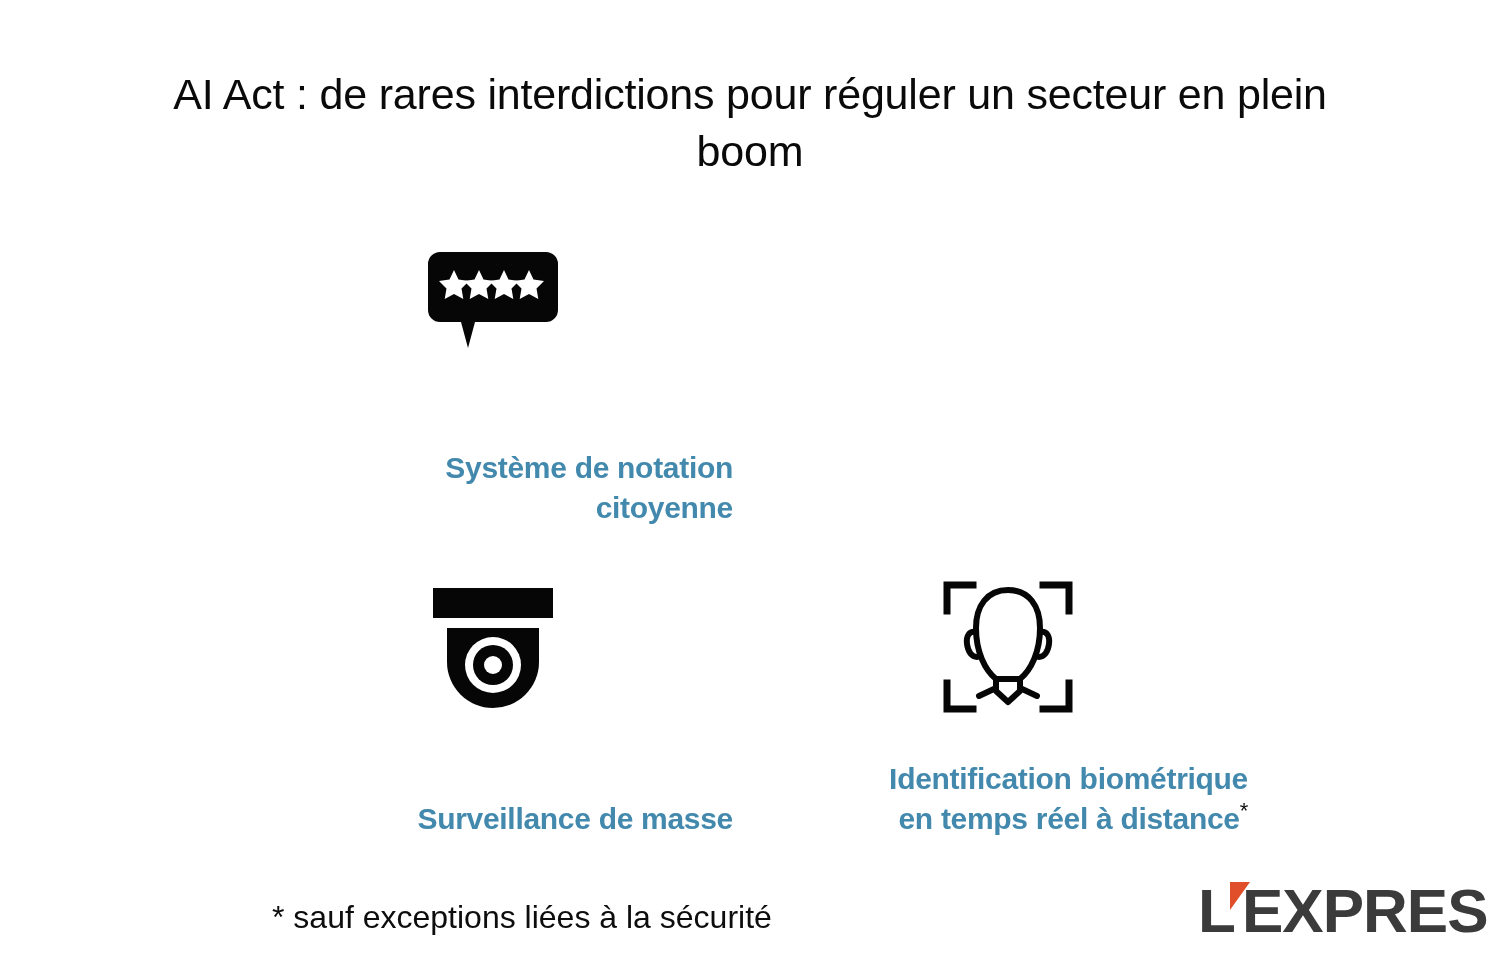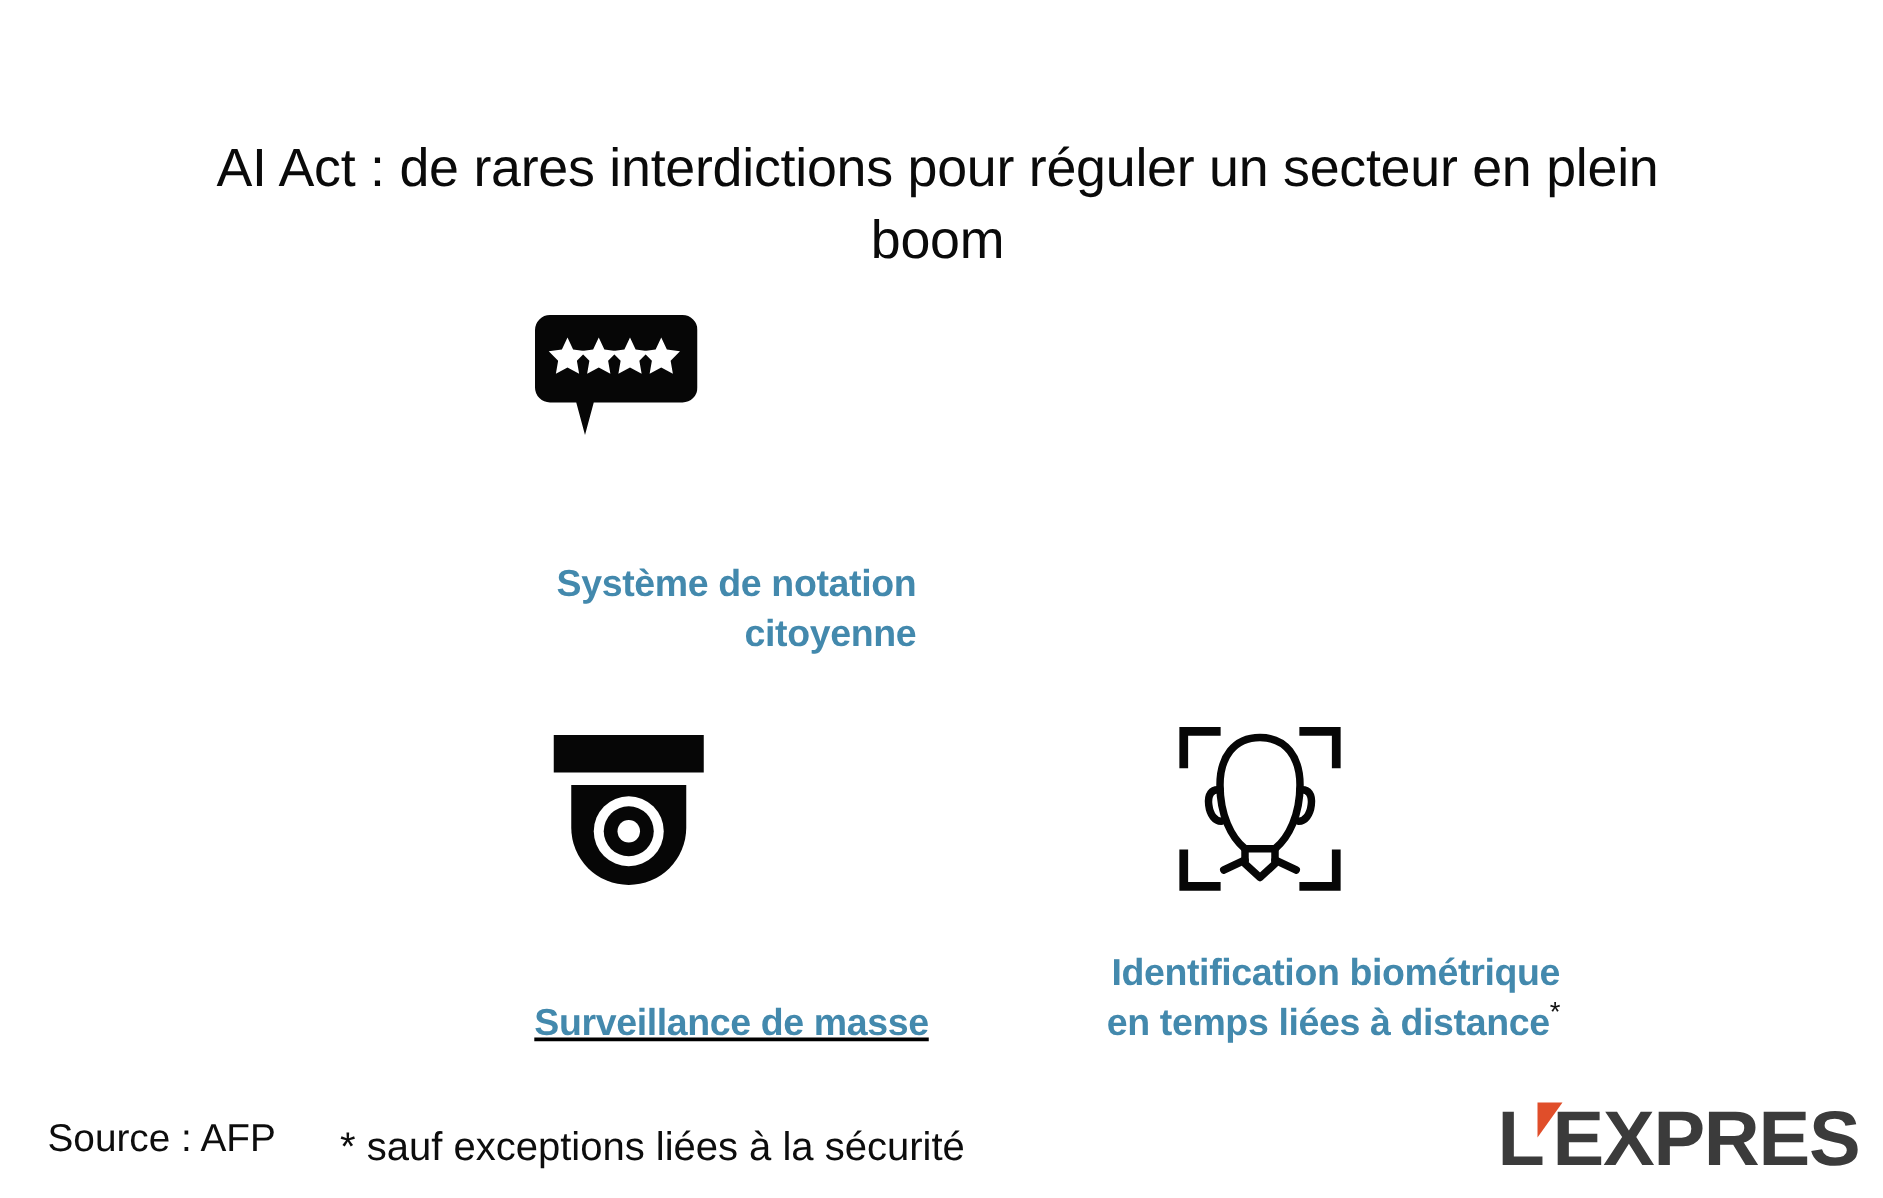--- a/index.html
+++ b/index.html
@@ -23,40 +23,39 @@
     left: 140px;
     top: 66px;
     width: 1220px;
     text-align: center;
     font-family: "Liberation Sans", sans-serif;
     font-size: 43px;
     line-height: 1.32;
     font-weight: 400;
     color: #0a0a0a;
     letter-spacing: -0.2px;
-    margin-top: 41px;
   }
 
   
   .grid {
     position: absolute;
     left: 253px;
     top: 232px;
     width: 1010px;
     height: 620px;
   }
 
   .card {
     position: absolute;
     width: 480px;
     text-align: right;
   }
   .card.c0 { left: 0px;   top: 0px;   }
   .card.c1 { left: 515px; top: 0px;   }
-  .card.c2 { left: 10px;   top: 340px; text-decoration: underline; }
+  .card.c2 { left: 0px;   top: 340px; }
   .card.c3 { left: 515px; top: 340px; }
 
   .icon-wrap {
     height: 150px;
     display: flex;
     align-items: center;
     justify-content: center;
   }
 
   .card-label {
@@ -173,26 +172,25 @@
                      C 99 28 88 12 67 12 Z"></path>
             <path d="M35 54 C 28 53 25 58 26 66 C 27 74 31 79 36 79"></path>
             <path d="M99 54 C 106 53 109 58 108 66 C 107 74 103 79 98 79"></path>
             <path d="M55 101 L55 113 L67 124 L79 113 L79 101"></path>
             <path d="M55 110 L38 118"></path>
             <path d="M79 110 L96 118"></path>
           </g>
         </svg>
       </div>
       <div class="card-label"><span>Identification biométrique
-en temps liées à distance</span><span class="star-note">*</span></div>
+en temps réel à distance</span><span class="star-note">*</span></div>
     </div>
 
   </div>
 
-  <div class="footer-source">Source : AFP</div>
 
   <div class="footer-note">* sauf exceptions liées à la sécurité</div>
 
   <div class="logo">
     <svg width="290" height="62" viewBox="0 0 290 62" aria-hidden="true">
       <g fill="#3b3b3b" font-family="'Liberation Sans', sans-serif" font-size="62" font-weight="700">
         <text x="0" y="55" letter-spacing="-1">L</text>
         <text x="44" y="55" letter-spacing="-1">EXPRESS</text>
       </g>
       <polygon points="32,5 52,5 32,33" fill="#e04e2a"></polygon>

